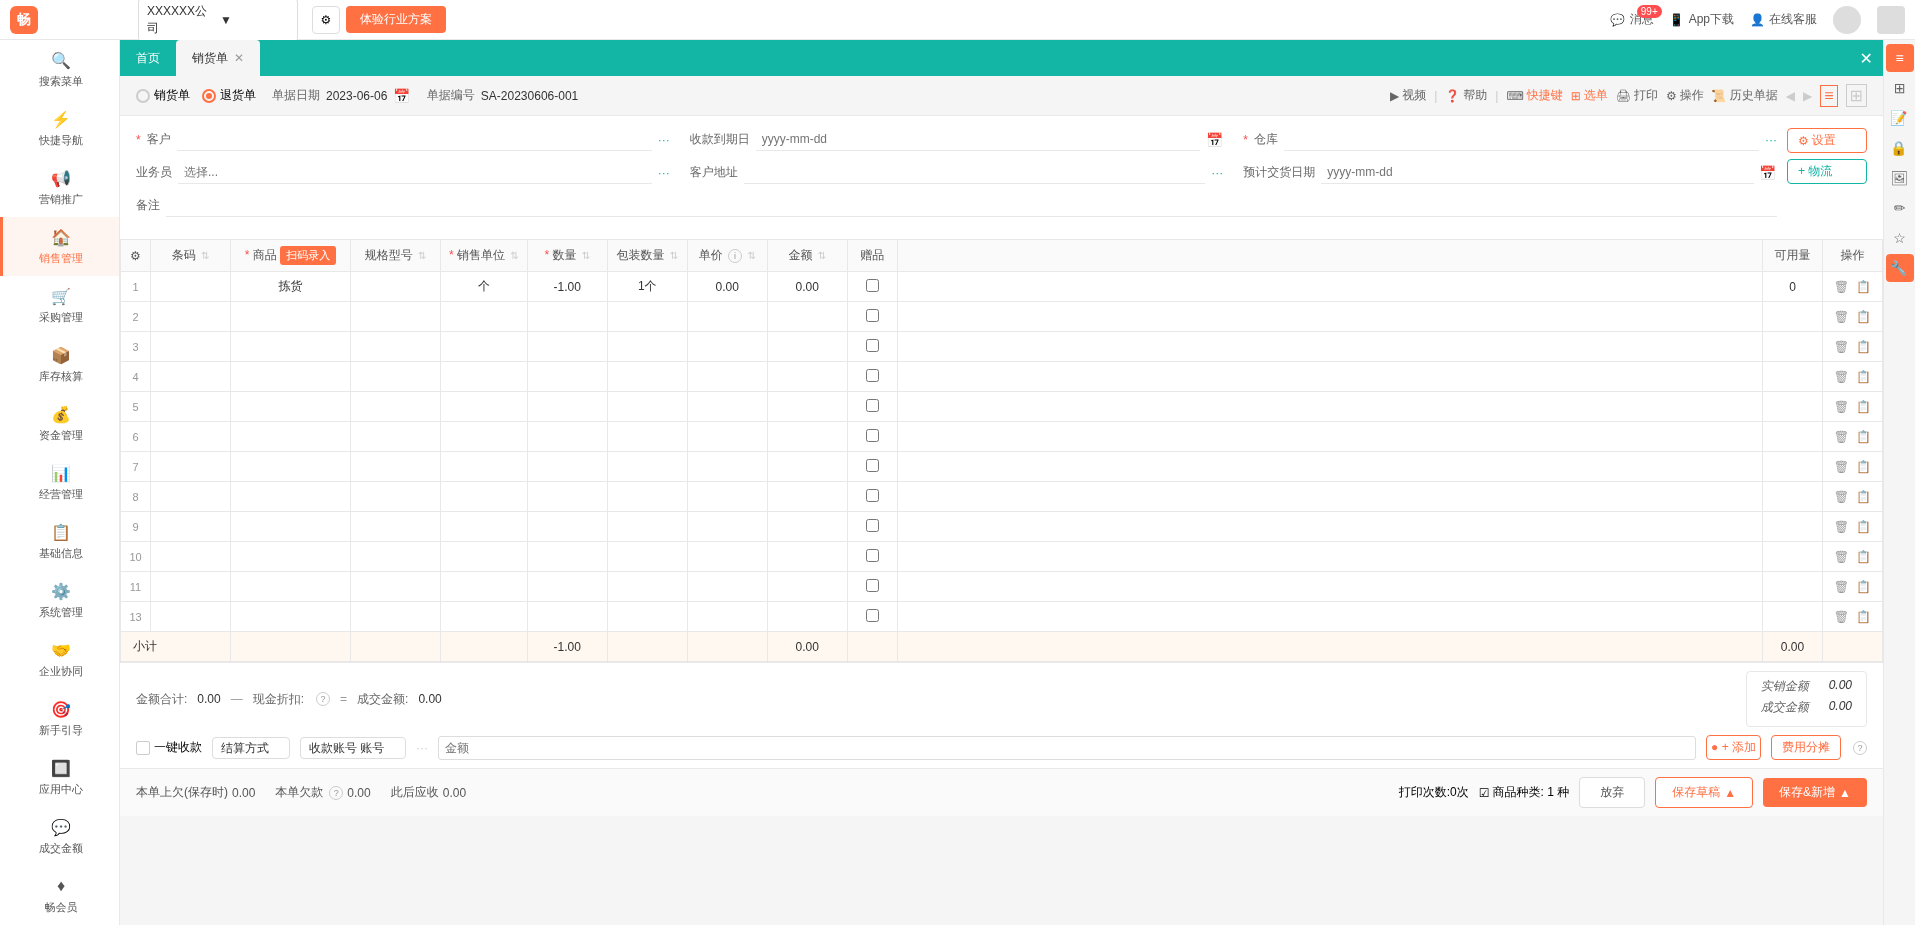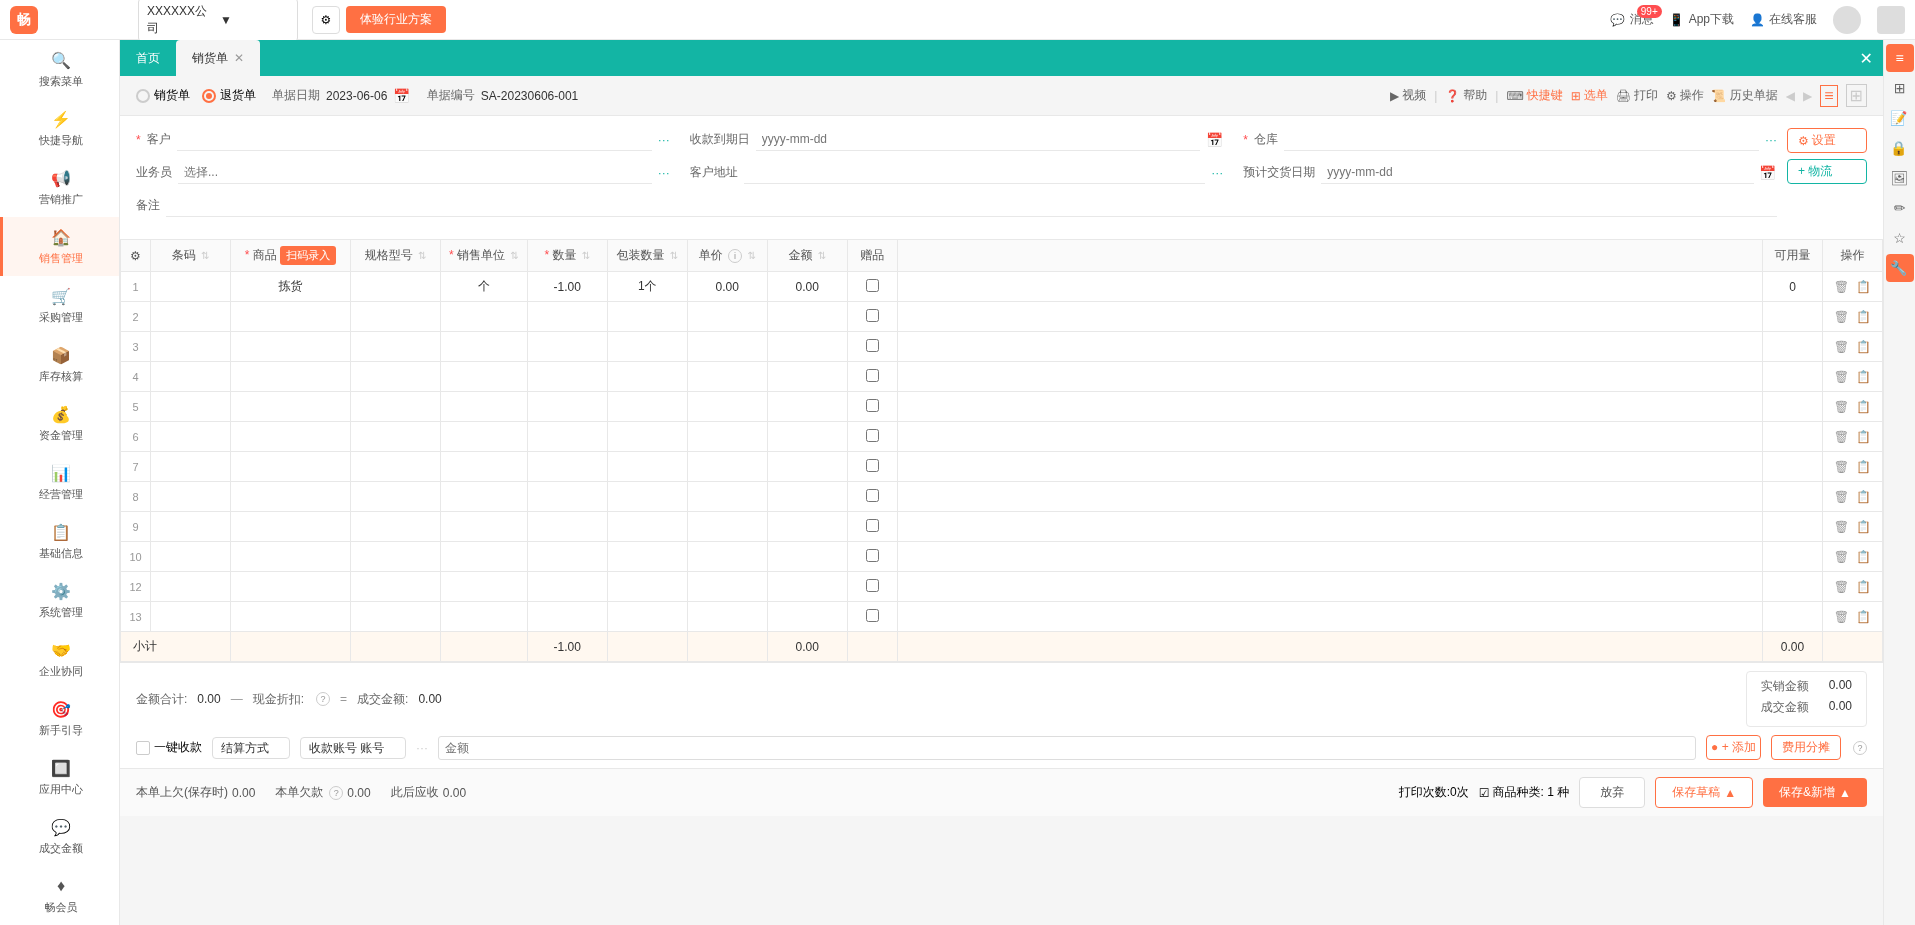--- a/index.html
+++ b/index.html
@@ -954,21 +954,21 @@
         <td></td>
         <td><input type="checkbox" style=""></td>
         <td></td>
         <td></td>
         <td>
           <span style="cursor:pointer;color:#999;margin-right:4px;">🗑</span>
           <span style="cursor:pointer;color:#999;">📋</span>
         </td>
       </tr>
               <tr>
-        <td><span class="row-num">12</span></td>
+        <td><span class="row-num">11</span></td>
         <td></td>
         <td></td>
         <td></td>
         <td></td>
         <td></td>
         <td></td>
         <td></td>
         <td></td>
         <td><input type="checkbox" style=""></td>
         <td></td>
@@ -1018,21 +1018,21 @@
         <div class="amount-row">
           <span class="amount-label">金额合计:</span>
           <span class="amount-value">0.00</span>
           <span class="dash">—</span>
           <span class="amount-label">现金折扣:</span>
           <span class="info-icon">?</span>
           <span class="equals">=</span>
           <span class="amount-label">成交金额:</span>
           <span class="amount-value">0.00</span>
 
-          <div style="margin-left:auto;background:white;border:1px solid #e8e8e8;padding:6px 14px;border-radius:4px;">
+          <div style="margin-left:auto;background:white;border:1px solid #e8e8e8;padding:6px 14px;border-radius:4px;font-style:italic;">
             <div class="summary-row">
               <span class="summary-label">实销金额</span>
               <span class="summary-value">0.00</span>
             </div>
             <div class="summary-row">
               <span class="summary-label">成交金额</span>
               <span class="summary-value">0.00</span>
             </div>
           </div>
         </div>

